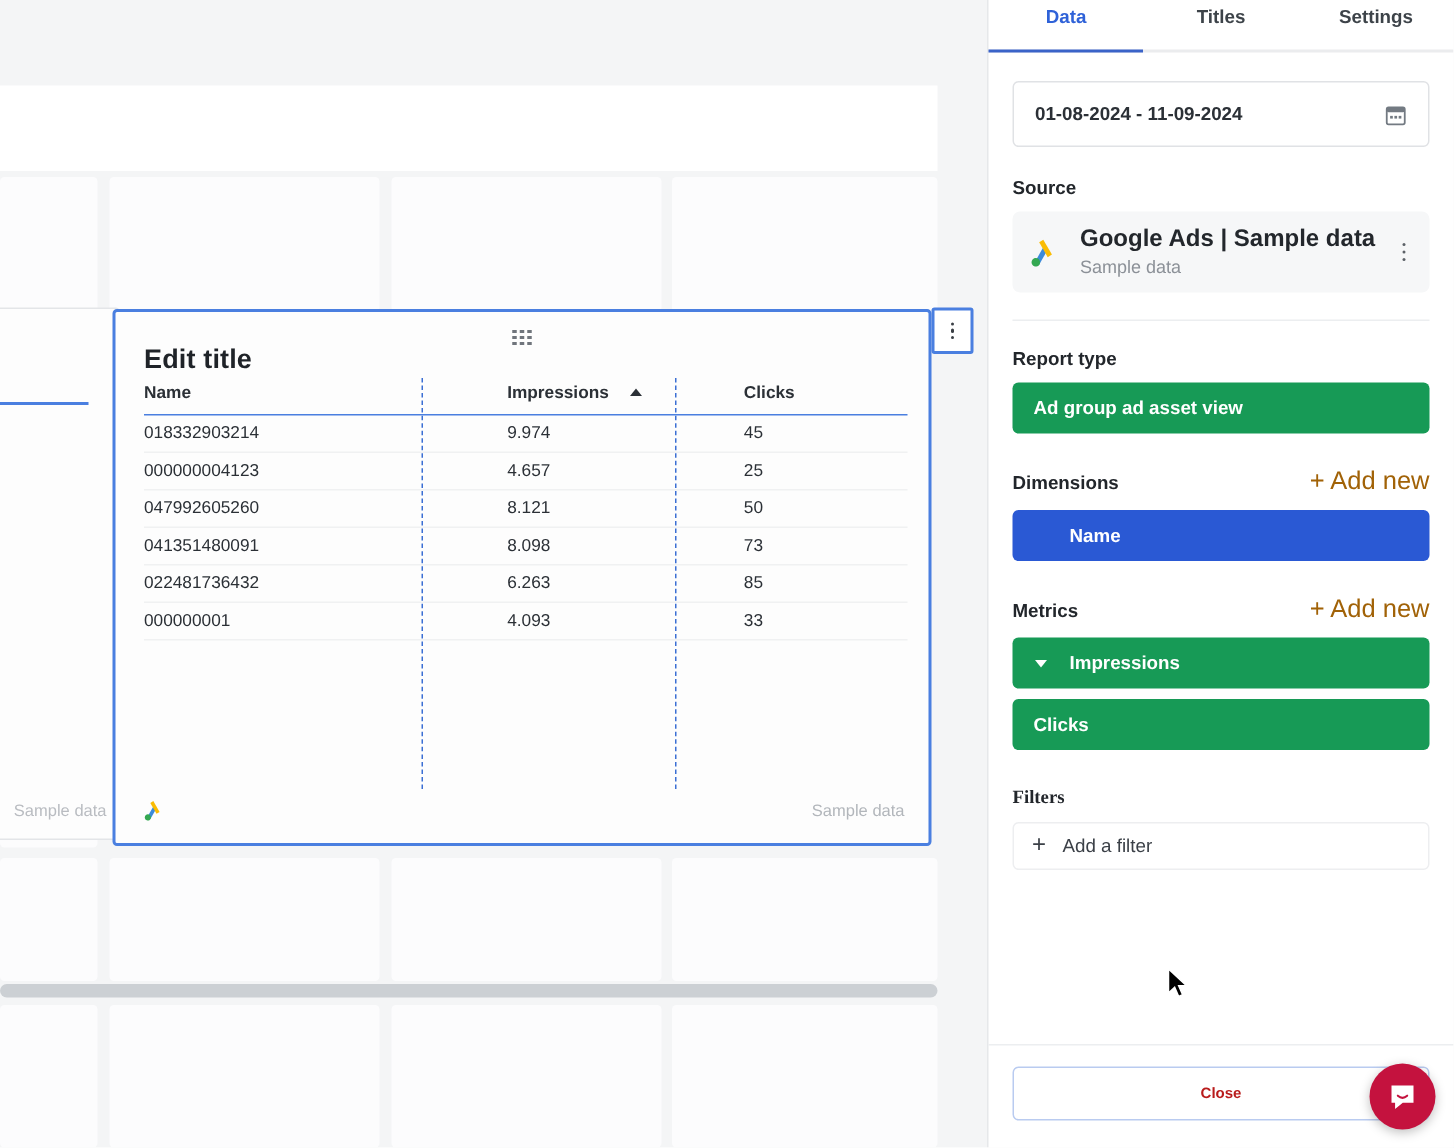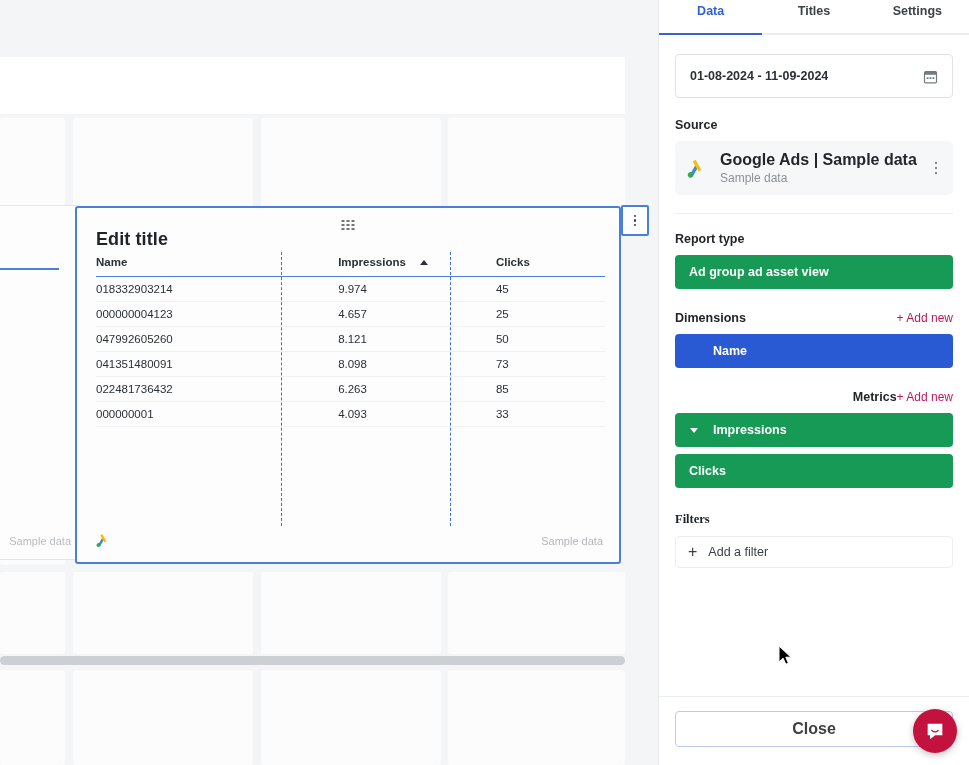--- a/index.html
+++ b/index.html
@@ -143,21 +143,21 @@
     background: #fff;
   }
   .daterange .val { flex: 1; font-size: 12.5px; font-weight: bold; color: #2b3036; }
   .cal-icon { width: 15px; height: 15px; position: relative; }
 
   .sec-label {
     font-size: 12.5px; font-weight: bold; color: #22262b;
   }
   .row-head { display: flex; align-items: baseline; justify-content: space-between; }
   .add-new {
-    font-size: 12px; color: #be185d; cursor: pointer; white-space: nowrap;
+    font-size: 17px; color: #a16207; cursor: pointer; white-space: nowrap;
   }
   .source-label { margin-top: 20px; }
   .source-card {
     margin-top: 9px; height: 54px; background: #f6f7f8; border-radius: 5px;
     display: flex; align-items: center; padding: 0 12px; cursor: pointer;
   }
   .source-card .txt { flex: 1; margin-left: 11px; min-width: 0; }
   .source-card .t1 { font-size: 16px; font-weight: bold; color: #23272c; }
   .source-card .t2 { font-size: 12px; color: #8c9198; margin-top: 2px; }
   .mini-kebab { display: flex; flex-direction: column; gap: 2.5px; padding: 4px; cursor: pointer; }
@@ -178,37 +178,37 @@
     border-left: 4.5px solid transparent; border-right: 4.5px solid transparent;
     border-top: 5px solid #ffffff;
   }
   .chip .label { padding-left: 0; }
   .chip.green { background: #179a56; }
   .chip.green.nocaret .label { padding-left: 14px; }
   .chip.blue { background: #2a59d4; }
   .chip.blue .label { padding-left: 38px; }
 
   .dims-label { margin-top: 22px; }
-  .metrics-label { margin-top: 22px; justify-content: flex-end; }
+  .metrics-label { margin-top: 22px; }
   .filters-label { margin-top: 24px; font-family: Liberation Serif, serif; }
 
   .addfilter {
     margin-top: 9px; height: 32px; border: 1px solid #edeef0; border-radius: 4px;
     display: flex; align-items: center; padding: 0 12px; cursor: pointer;
     font-size: 12.5px; color: #3b4047;
   }
   .addfilter .plus { font-size: 16px; color: #3b4047; margin-right: 11px; line-height: 1; }
 
   .panel-foot {
     flex: none; border-top: 1px solid #eceef0; padding: 14px 16px 18px 16px;
   }
   .close-btn {
     height: 36px; border: 1px solid #b9cbf0; border-radius: 4px; background: #fff;
     display: flex; align-items: center; justify-content: center;
-    font-size: 16px; font-weight: bold; color: #404040; cursor: pointer;
+    font-size: 10px; font-weight: bold; color: #b91c1c; cursor: pointer;
   }
 
   
   .intercom {
     position: absolute; left: 913px; top: 709px; width: 44px; height: 44px;
     border-radius: 50%; background: #c4123e; cursor: pointer;
     display: flex; align-items: center; justify-content: center;
     box-shadow: 0 2px 7px rgba(0,0,0,.25);
   }
 

